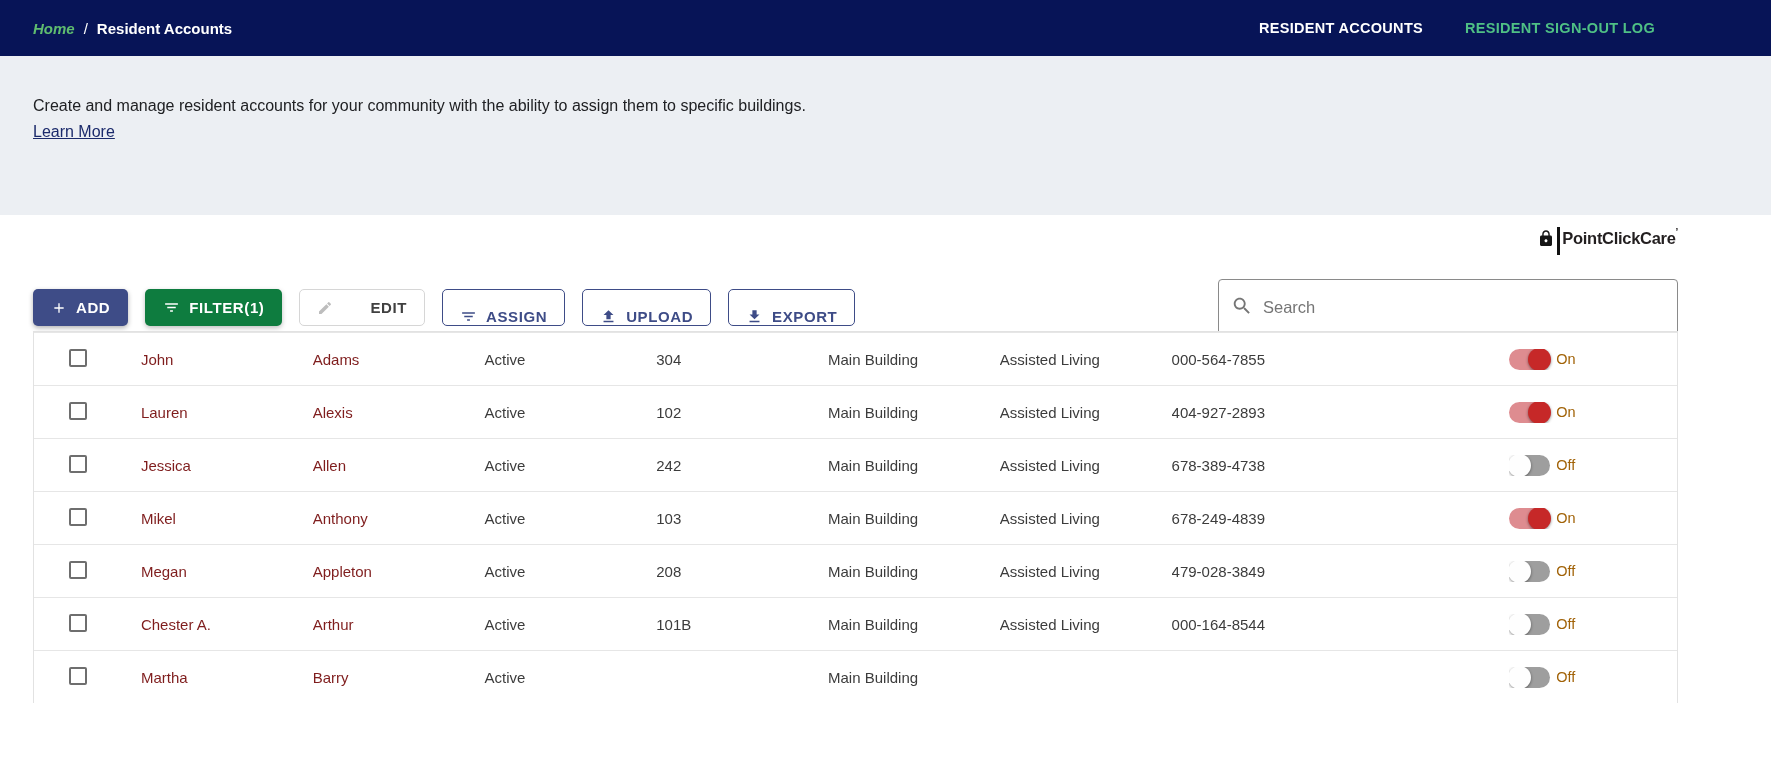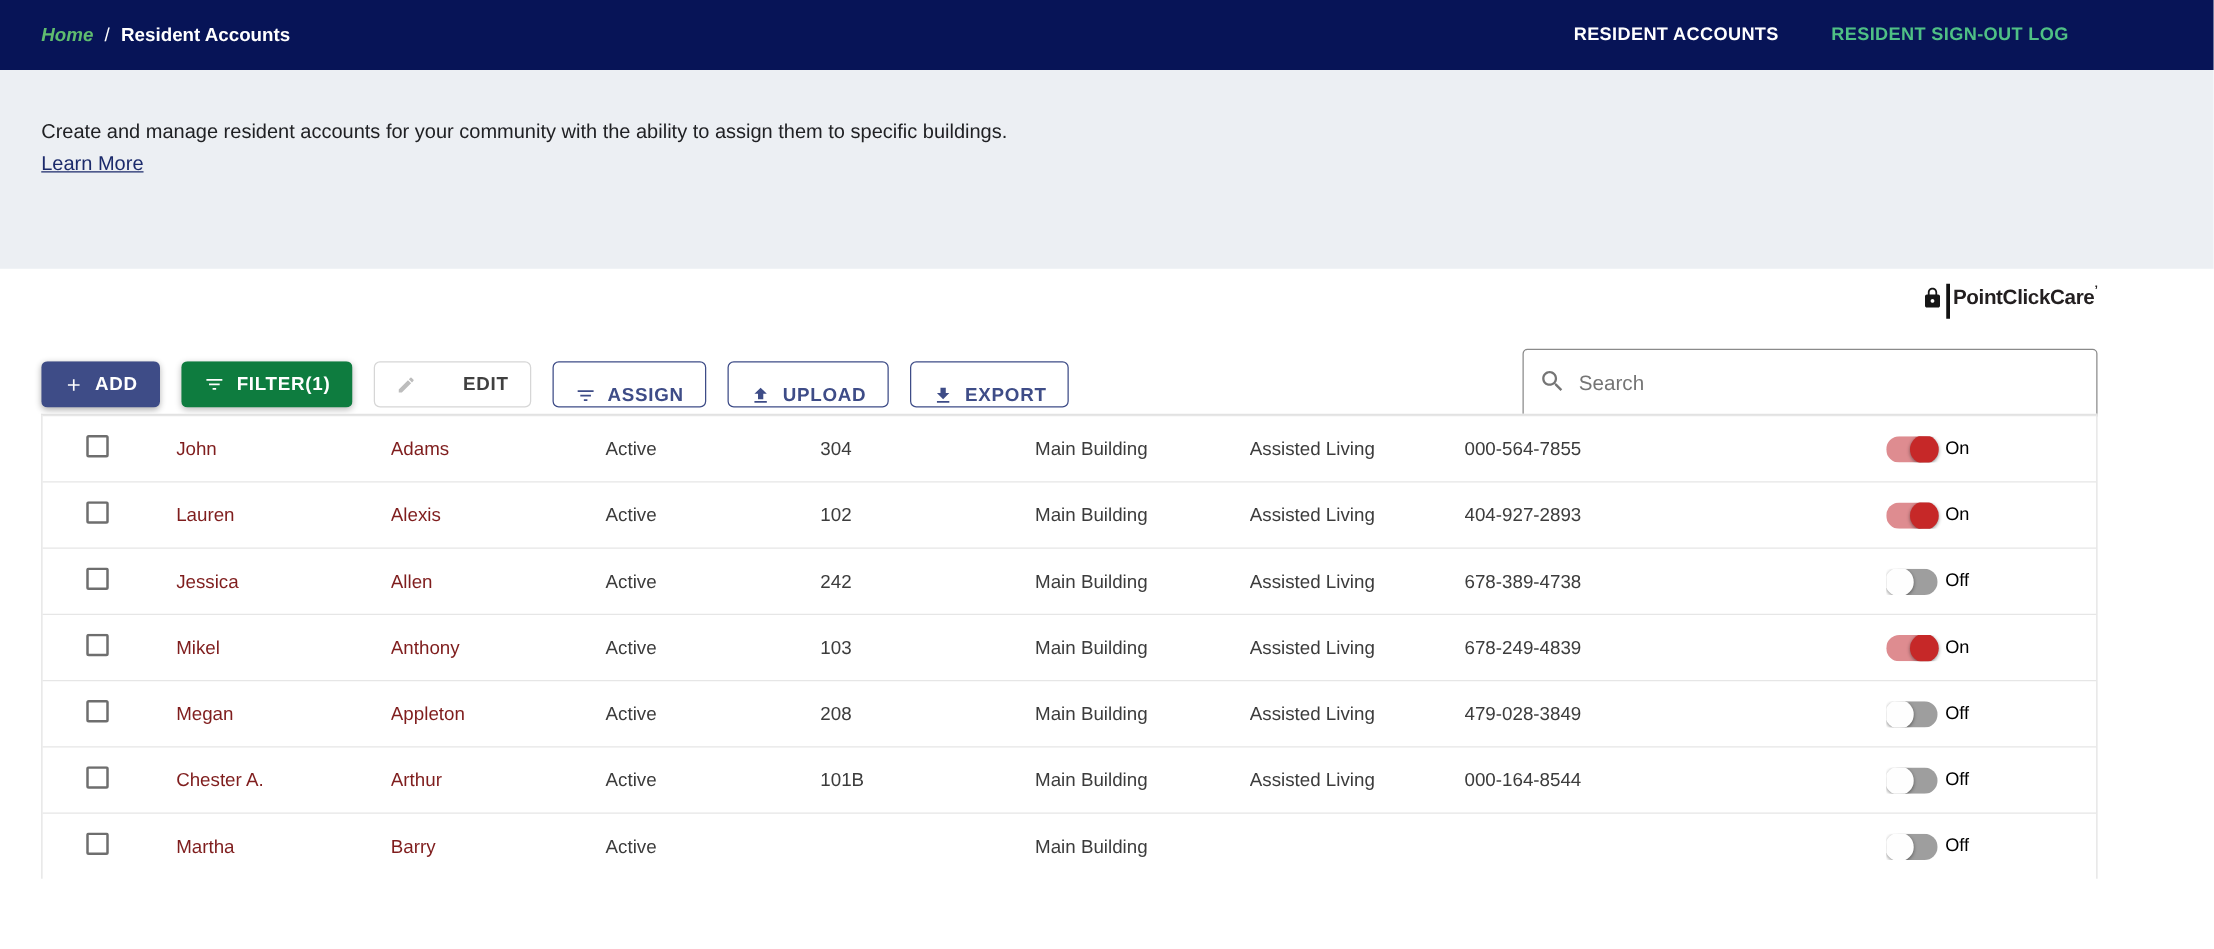--- a/index.html
+++ b/index.html
@@ -66,21 +66,21 @@
     border-radius: 2px; background: #fff; cursor: pointer; }
 
   
   .toggle { position: relative; display: inline-block; width: 41px; height: 21px; cursor: pointer; }
   .toggle .track { position: absolute; left: 0; top: 0; width: 41px; height: 21px;
     border-radius: 11px; background: #9E9E9E; }
   .toggle .knob { position: absolute; top: -1px; left: -1px; width: 23px; height: 23px;
     border-radius: 50%; background: #FEFEFE; box-shadow: 0 1px 3px rgba(0,0,0,.45); }
   .toggle.on .track { background: #DE8C90; }
   .toggle.on .knob { left: auto; right: -1px; background: #C62828; }
-  .toggle-label { font-size: 14.5px; color: #000000; }
+  .toggle-label { font-size: 14.5px; color: #a16207; }
 </style>
 </head>
 <body>
 
 <div class="page">
 
   <div class="navbar">
     <div class="crumbs">
       <a class="crumb-home">Home</a>
       <span class="crumb-sep">/</span>

